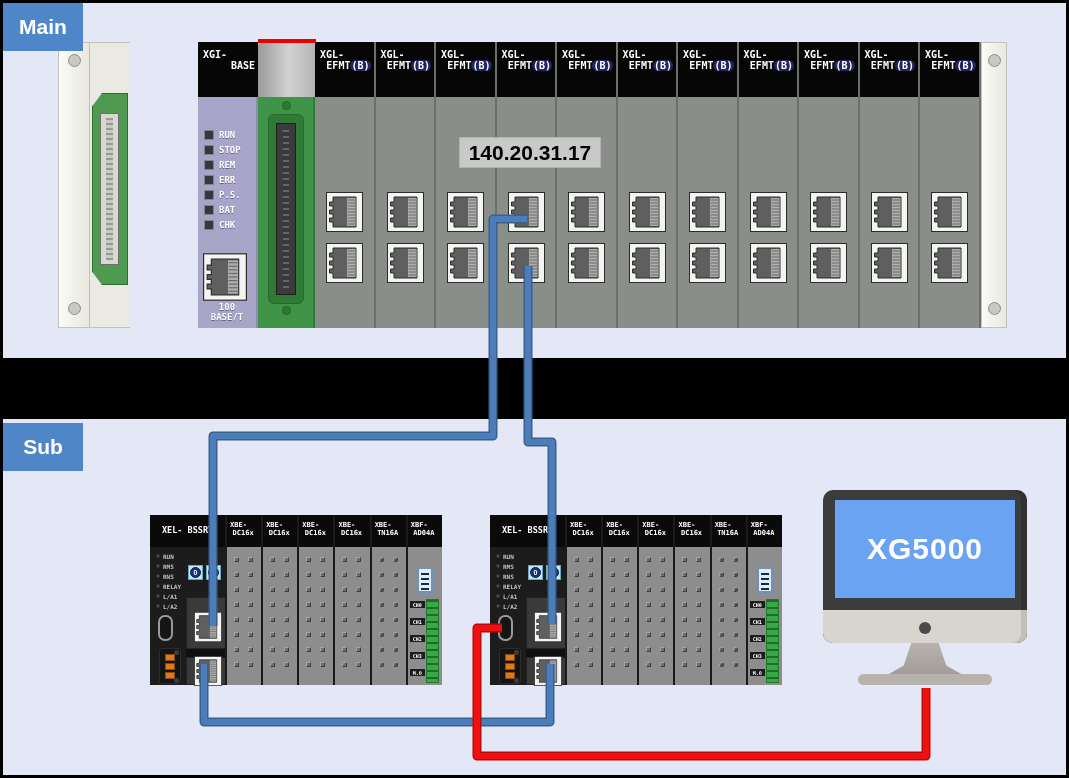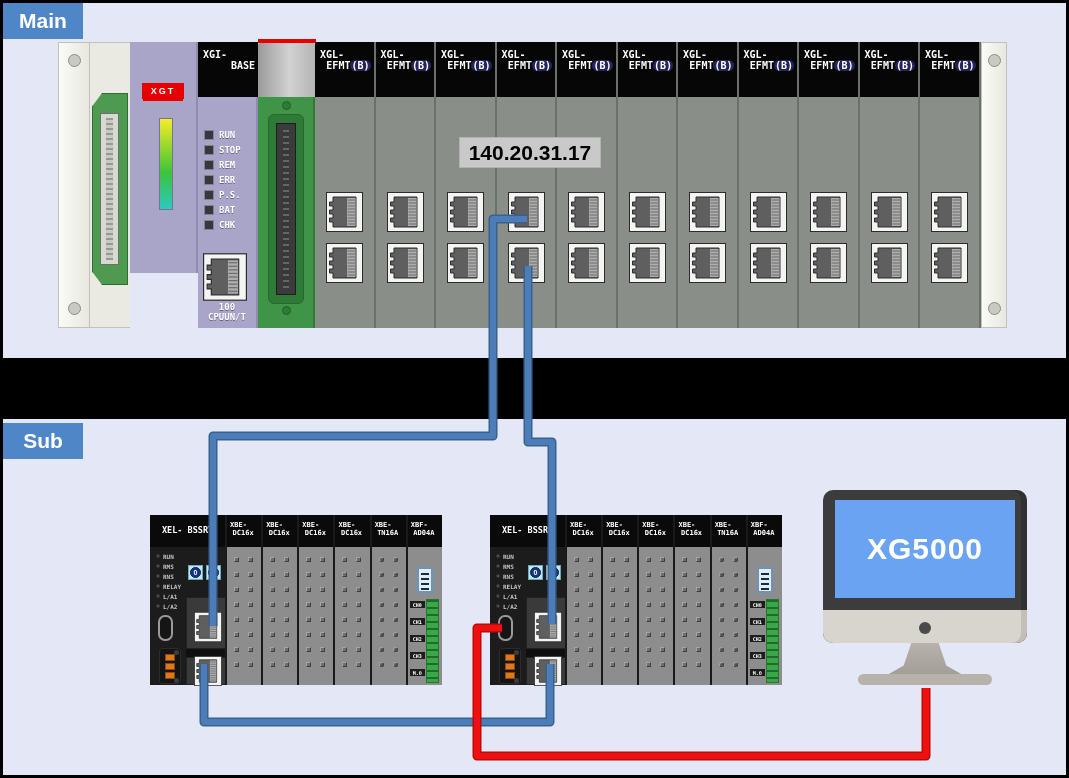--- a/index.html
+++ b/index.html
@@ -1,21 +1,21 @@
 <!DOCTYPE html>
 <html><head>
 <meta charset="utf-8">
 <style>
   html,body{margin:0;padding:0;background:#fff;}
   .canvas{position:relative;width:1069px;height:778px;background:#e4e8f6;overflow:hidden;
           font-family:"Liberation Sans",sans-serif;}
   .frame-overlay{position:absolute;inset:0;border:3px solid #000;z-index:99;pointer-events:none;}
 
   
-  .section-label{position:absolute;left:3px;width:80px;height:36px;background:#4e86c8;color:#fff;
+  .section-label{position:absolute;left:3px;width:80px;height:48px;background:#4e86c8;color:#fff;
     font-size:21px;font-weight:bold;display:flex;align-items:center;justify-content:center;z-index:4;}
   .section-label.main{top:3px;}
   .section-label.sub{top:423px;}
 
   .band{position:absolute;left:0;top:358px;width:1069px;height:61px;background:#000;z-index:1;}
 
   
   .main-rack{position:absolute;left:58px;top:42px;width:949px;height:286px;display:flex;z-index:2;}
   .frame{position:relative;background:linear-gradient(90deg,#fbfbf7,#e8e8e0);border:1px solid #c2c2bc;box-sizing:border-box;}
   .frame.left{width:32px;}
@@ -154,24 +154,20 @@
       <div class="screw bot"></div>
     </div>
     <div class="backplane">
       <div class="bp-green"></div>
       <div class="bp-conn">
           <div class="bp-pins"></div>
         </div>
     </div>
 
     <div class="module power">
-      <div class="power-body">
-        <div class="xgt-badge">XGT</div>
-        <div class="grad-bar"></div>
-      </div>
     </div>
 
     <div class="module cpu">
       <div class="hdr">
         <div class="l1">XGI-</div>
         <div class="l2">BASE</div>
       </div>
       <div class="cpu-body">
         <div class="led-list" id="cpu-leds">
             <div class="led-row">
@@ -212,21 +208,21 @@
               <line x1="21.5" x2="29" y1="14" y2="14" stroke="#6a6a6a" stroke-width="1"></line>
               <line x1="21.5" x2="29" y1="17" y2="17" stroke="#6a6a6a" stroke-width="1"></line>
               <line x1="21.5" x2="29" y1="20" y2="20" stroke="#6a6a6a" stroke-width="1"></line>
               <line x1="21.5" x2="29" y1="23" y2="23" stroke="#6a6a6a" stroke-width="1"></line>
               <line x1="21.5" x2="29" y1="26" y2="26" stroke="#6a6a6a" stroke-width="1"></line>
               <line x1="21.5" x2="29" y1="29" y2="29" stroke="#6a6a6a" stroke-width="1"></line>
               <line x1="21.5" x2="29" y1="32" y2="32" stroke="#6a6a6a" stroke-width="1"></line>
             </svg></div>
         <div class="port-cap">
           <div>100</div>
-          <div>CPUUN/T</div>
+          <div>BASE/T</div>
         </div>
       </div>
     </div>
 
     <div class="module ext">
       <div class="red-mark"></div>
       <div class="ext-cap"></div>
       <div class="ext-body">
         <div class="ext-slot">
           <div class="ext-conn">

